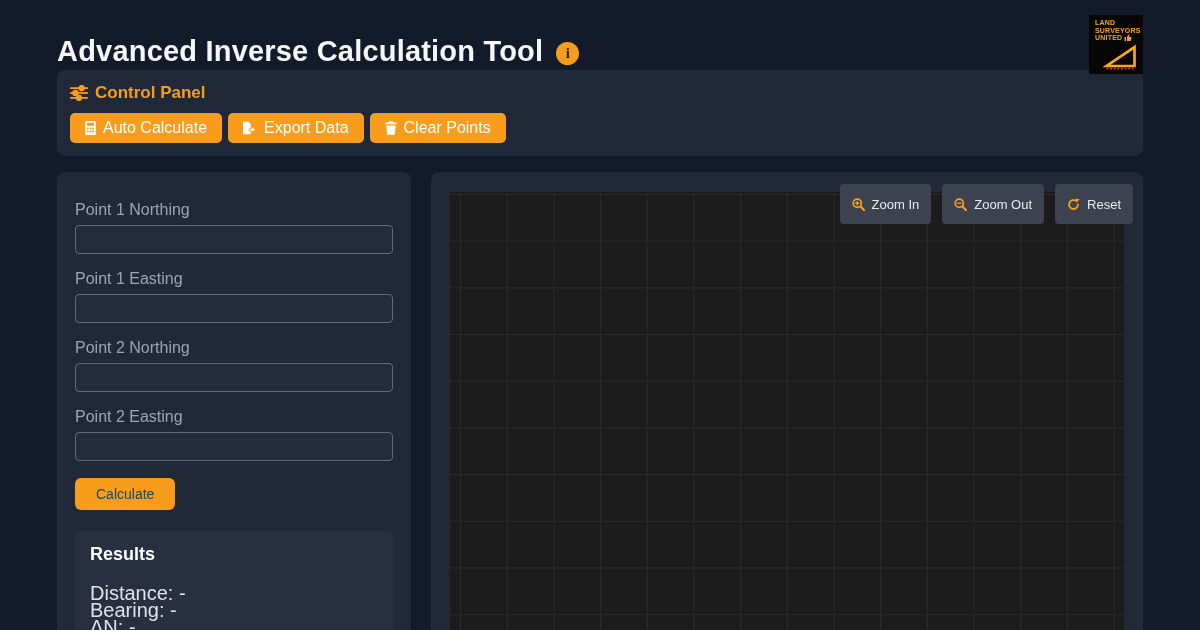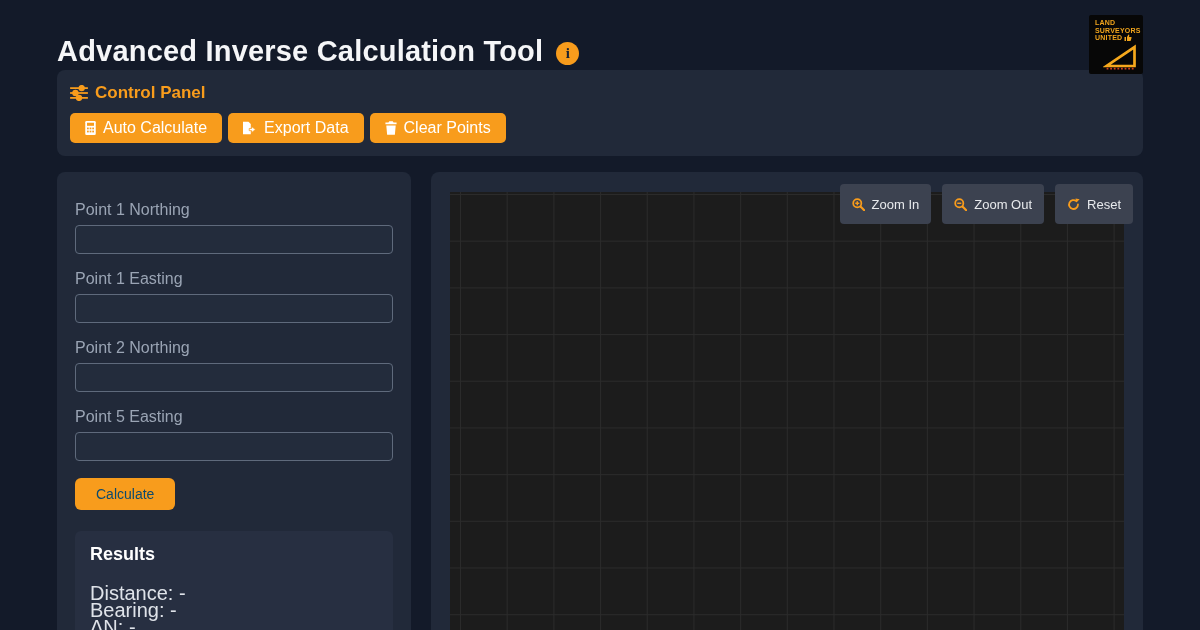--- a/index.html
+++ b/index.html
@@ -178,21 +178,21 @@
     <div class="card left-card">
       <div class="field-label">Point 1 Northing</div>
       <input class="text-input" type="text" value="" style="">
 
       <div class="field-label">Point 1 Easting</div>
       <input class="text-input" type="text" value="" style="">
 
       <div class="field-label">Point 2 Northing</div>
       <input class="text-input" type="text" value="" style="">
 
-      <div class="field-label">Point 5 Easting</div>
+      <div class="field-label">Point 2 Easting</div>
       <input class="text-input" type="text" value="" style="">
 
       <button class="calc-btn">Calculate</button>
 
       <div class="results-card">
         <div class="results-heading">Results</div>
         <div class="result-row">Distance: -</div>
         <div class="result-row">Bearing: -</div>
         <div class="result-row">ΔN: -</div>
         <div class="result-row">ΔE: -</div>

